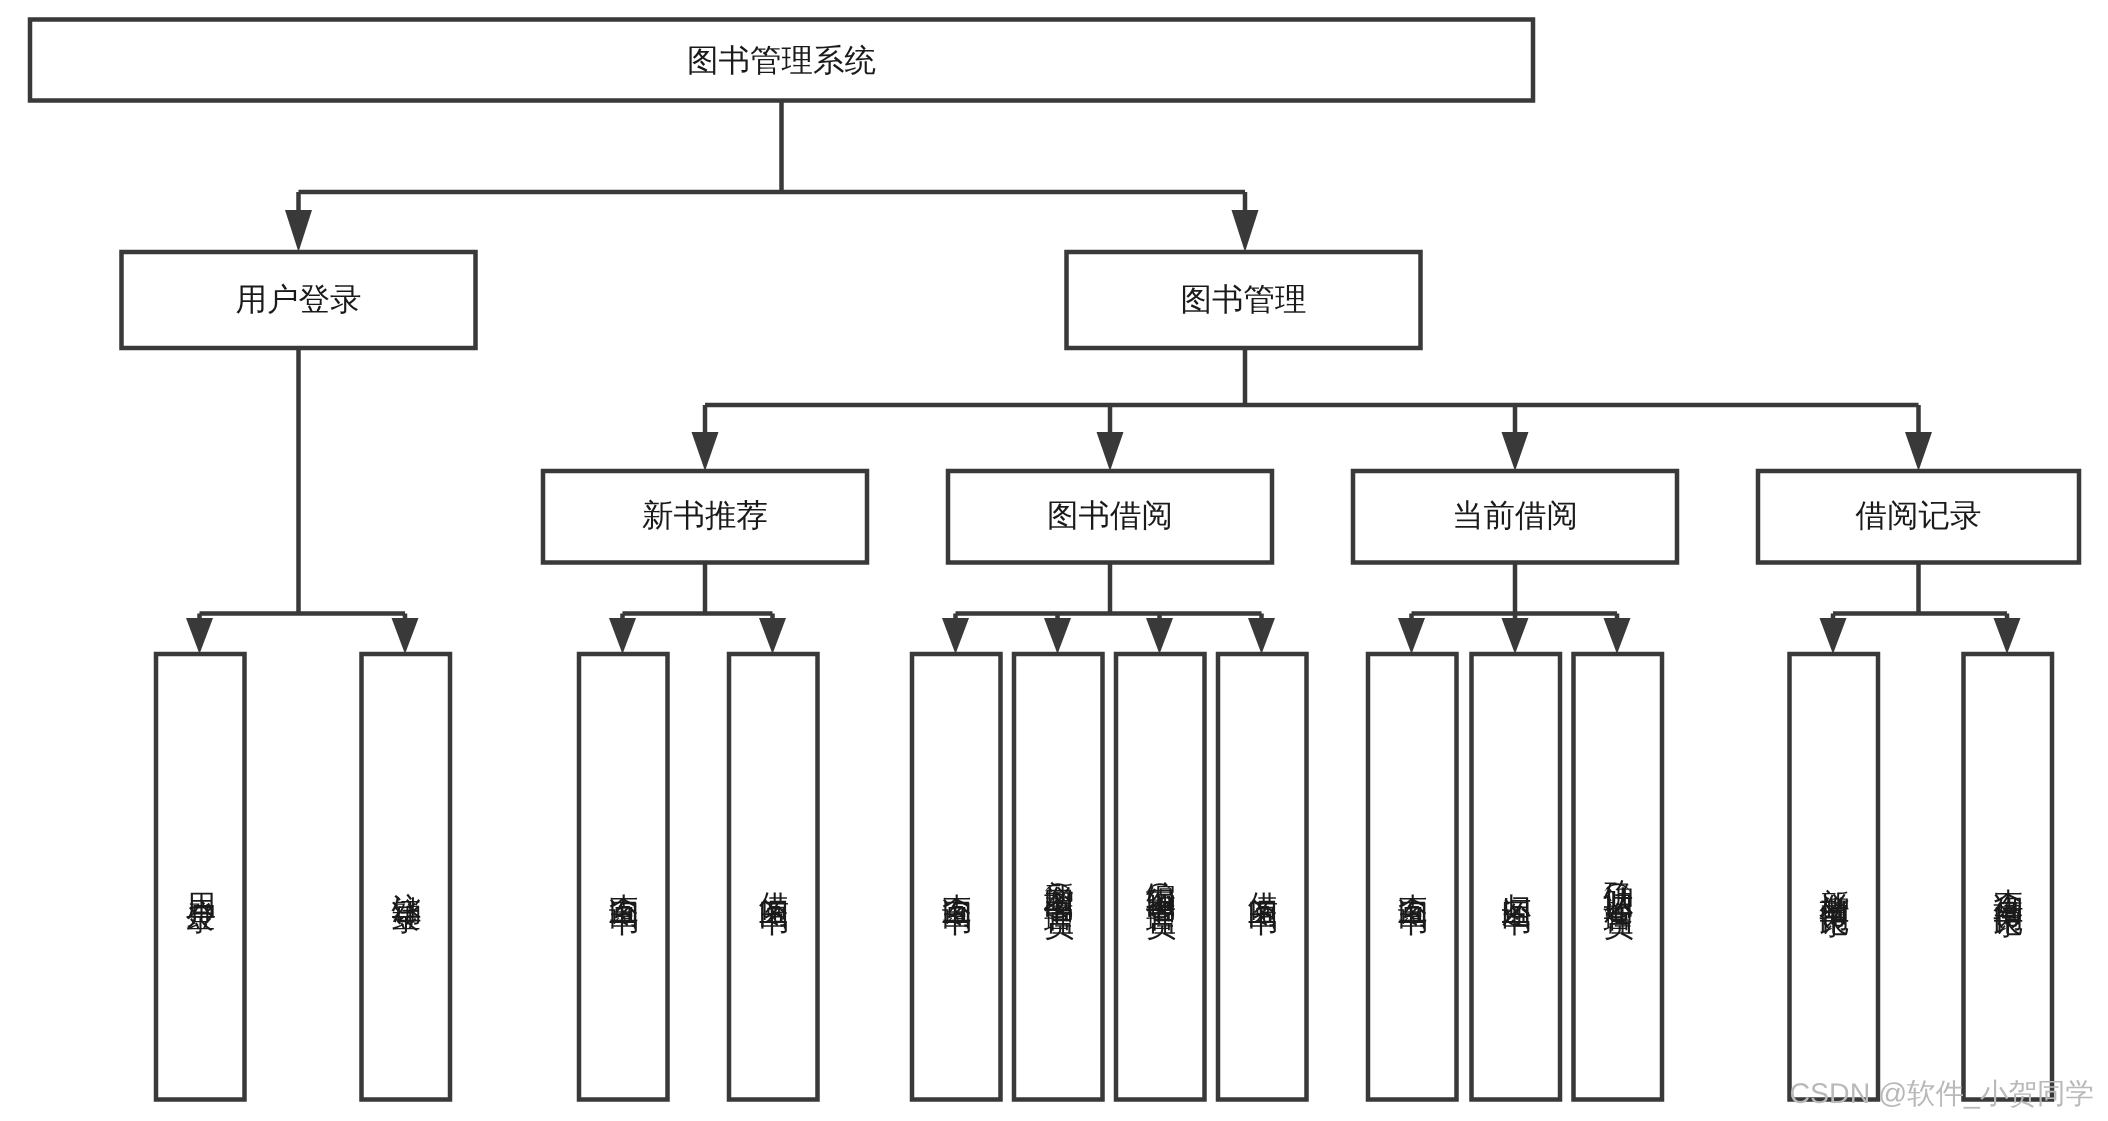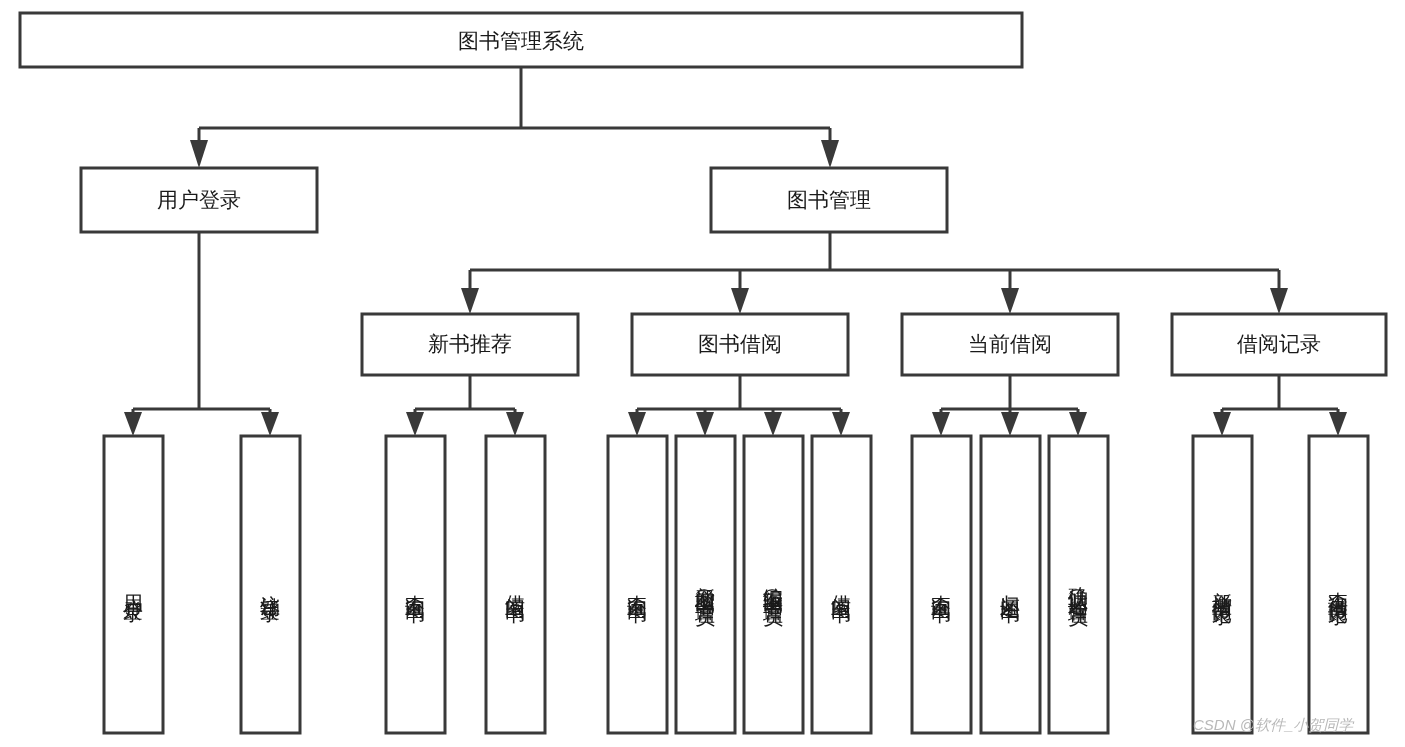--- a/index.html
+++ b/index.html
@@ -58,24 +58,23 @@
     line-height: 1;
     white-space: nowrap;
     display: flex;
     align-items: center;
     justify-content: center;
     pointer-events: none;
   }
   .watermark {
     position: absolute;
     font-family: "Liberation Sans", "DejaVu Sans", sans-serif;
-    font-size: 15px;
+    font-size: 19px;
     color: #b9b9b9;
     white-space: nowrap;
-    font-style: italic;
   }
 </style>
 </head>
 <body>
 
 <div id="diagram-root">
 
   <svg class="diagram-svg" viewBox="0 0 1405 747">
 
     <g>

